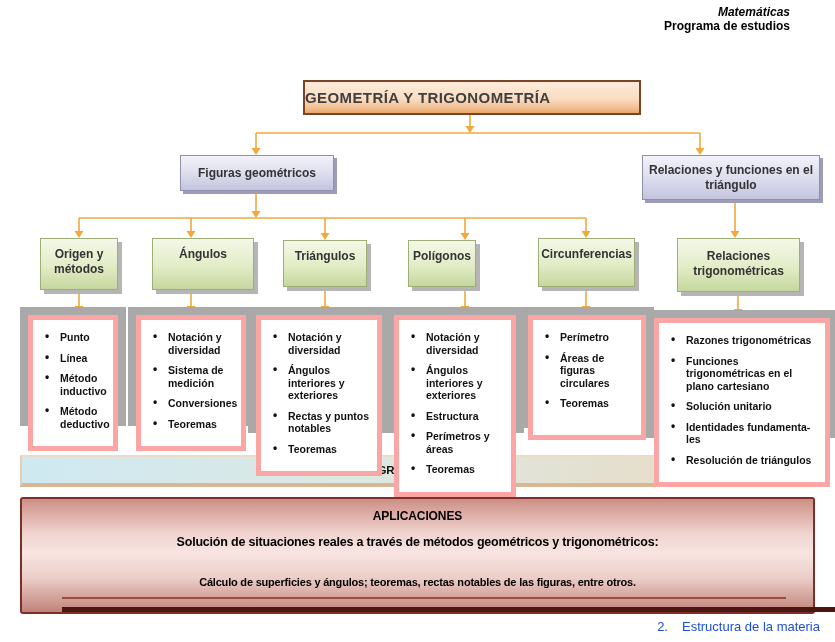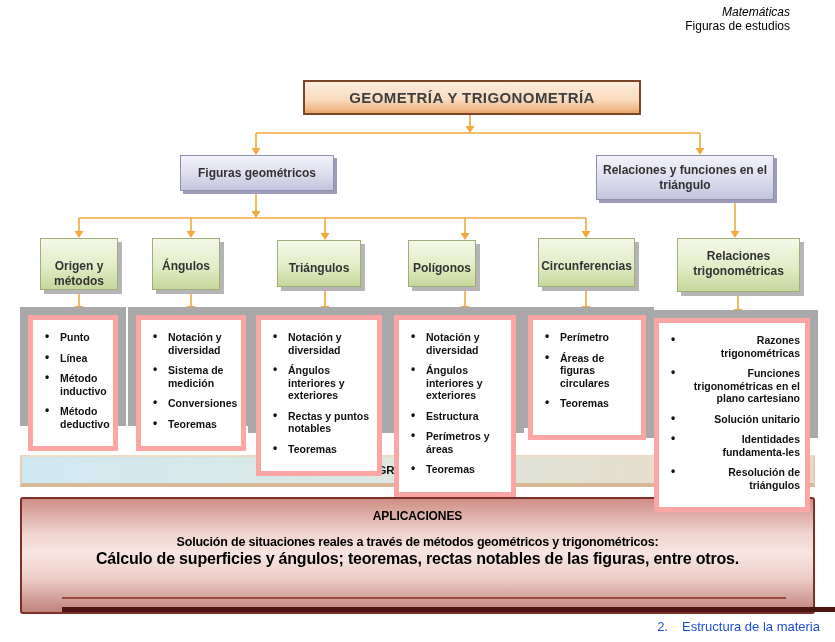--- a/index.html
+++ b/index.html
@@ -1,83 +1,83 @@
 <!DOCTYPE html>
 <html><head>
 <meta charset="utf-8">
 <style>
   html,body{margin:0;padding:0;background:#fff;}
   #page{position:relative;width:835px;height:642px;background:#ffffff;overflow:hidden;
         font-family:"Liberation Sans",sans-serif;color:#1a1a1a;}
   .abs{position:absolute;}
 
   
-  #doc-header{right:45px;top:5px;text-align:right;font-size:12px;font-weight:normal;line-height:14px;color:#000;}
+  #doc-header{right:45px;top:5px;text-align:right;font-size:12px;font-weight:bold;line-height:14px;color:#000;}
   #doc-header .it{font-style:italic;}
 
   
   #connectors{left:0;top:0;width:835px;height:642px;pointer-events:none;}
 
   
   .title-box{left:303px;top:80px;width:334px;height:31px;
     background:linear-gradient(180deg,#fdecdc 0%,#f9dcc0 55%,#f2bd90 85%,#e9a668 100%);
-    border:2px solid #7b4427;display:flex;align-items:center;justify-content:center;
+    border:2px solid #7b4427;display:flex;align-items:center;justify-content:flex-start;
     font-size:15px;font-weight:bold;letter-spacing:.4px;color:#3f3f3f;}
 
   
   .lav{background:linear-gradient(180deg,#f2f2f9 0%,#dcdcee 55%,#c3c3dd 100%);
     border:1px solid #8f8fae;box-shadow:3px 3px 0 #9d9db9;
     display:flex;align-items:center;justify-content:center;text-align:center;
     font-size:12px;font-weight:bold;color:#333;line-height:15px;}
   .lv1{left:180px;top:155px;width:152px;height:34px;}
-  .lv2{left:596px;top:155px;width:176px;height:43px;}
+  .lv2{left:642px;top:155px;width:176px;height:43px;}
 
   
   .grn{background:linear-gradient(180deg,#f4f8e8 0%,#e2ecc6 55%,#c5d79d 100%);
     border:1px solid #9fae77;box-shadow:4px 4px 0 #b5b5b5;
     text-align:center;font-size:12px;font-weight:bold;color:#333;line-height:15px;
-    padding-top:20px;box-sizing:border-box;}
+    padding-top:8px;box-sizing:border-box;}
   .g1{left:40px;top:238px;width:78px;height:52px;}
-  .g2{left:152px;top:238px;width:68px;height:52px;}
-  .g3{left:277px;top:240px;width:84px;height:47px;}
+  .g2{left:152px;top:238px;width:102px;height:52px;}
+  .g3{left:283px;top:240px;width:84px;height:47px;}
   .g4{left:408px;top:240px;width:68px;height:47px;}
   .g5{left:538px;top:238px;width:97px;height:49px;}
   .g6{left:677px;top:238px;width:123px;height:54px;padding-top:10px;}
 
   
   .list-wrap{z-index:2;}
   .list-wrap::before{content:"";position:absolute;left:-8px;top:-8px;right:-8px;bottom:12px;
     background:#a9a9a9;z-index:-1;}
   .list-card{background:#fff;border:5px solid #fca5a5;box-sizing:border-box;
     padding:11px 5px 8px 6px;width:100%;min-height:100%;}
   .l1{left:28px;top:315px;width:90px;height:123px;}
   .l2{left:136px;top:315px;width:110px;height:123px;}
   .l3{left:256px;top:315px;width:126px;height:130px;}
   .l4{left:394px;top:315px;width:122px;height:130px;}
   .l5{left:528px;top:315px;width:118px;height:125px;}
-  .l6{left:654px;top:318px;width:156px;height:132px;text-align:right;}
+  .l6{left:654px;top:318px;width:176px;height:132px;}
   ul.topics{list-style:none;margin:0;padding:0;font-size:10.5px;font-weight:bold;color:#111;}
   ul.topics li{position:relative;padding-left:21px;margin-bottom:8px;line-height:12.5px;}
   ul.topics li::before{content:"\2022";position:absolute;left:6px;top:-1px;font-size:12px;}
 
   
   .graf-bar{left:20px;top:455px;width:795px;height:32px;box-sizing:border-box;
     background:linear-gradient(90deg,#cfe9f2 0%,#dde8e2 45%,#ead9bf 100%);
     border-top:2px solid #ecdcc6;border-left:2px solid #e4cfb4;border-right:2px solid #e4cfb4;
     border-bottom:4px solid #d8b794;
     display:flex;align-items:center;justify-content:center;
     font-size:11.5px;font-weight:bold;letter-spacing:-.1px;color:#111;}
 
   
   .apl-box{left:20px;top:497px;width:795px;height:117px;box-sizing:border-box;
     background:linear-gradient(180deg,#cd8e85 0%,#f0d3ce 30%,#f8e5e1 48%,#eccdc7 70%,#c0837a 100%);
     border:2px solid #7e2f28;border-radius:3px;text-align:center;color:#000;}
   .apl-title{margin-top:10px;font-size:12px;font-weight:bold;letter-spacing:-.1px;}
   .apl-line1{margin-top:12px;font-size:12.5px;font-weight:bold;letter-spacing:-.2px;}
-  .apl-line2{margin-top:1px;font-size:16px;font-weight:bold;letter-spacing:-.2px;}
+  .apl-line2{margin-top:27px;font-size:11px;font-weight:bold;letter-spacing:-.2px;}
 
   
   .rule-thin{left:62px;top:597px;width:724px;height:2px;background:#9c4a3f;}
   .rule-thick{left:62px;top:607px;width:773px;height:5px;background:#4b1512;}
   #page-footer{right:15px;top:619px;font-size:13px;color:#1d4ed8;}
   #page-footer .num{margin-right:14px;}
 </style>
 </head>
 <body>
 
@@ -119,21 +119,21 @@
       <polygon points="186.5,306 195.5,306 191,313"></polygon>
       <polygon points="320.5,306 329.5,306 325,313"></polygon>
       <polygon points="460.5,306 469.5,306 465,313"></polygon>
       <polygon points="581.5,306 590.5,306 586,313"></polygon>
       <polygon points="733.5,309 742.5,309 738,316"></polygon>
     </g>
   </svg>
 
   <div id="doc-header" class="abs">
     <div class="it">Matemáticas</div>
-    <div>Figuras de estudios</div>
+    <div>Programa de estudios</div>
   </div>
 
   <div class="abs title-box">
     <span>GEOMETRÍA Y TRIGONOMETRÍA</span>
   </div>
 
   <div class="abs lav lv1">
     <span>Figuras geométricos</span>
   </div>
   <div class="abs lav lv2">

